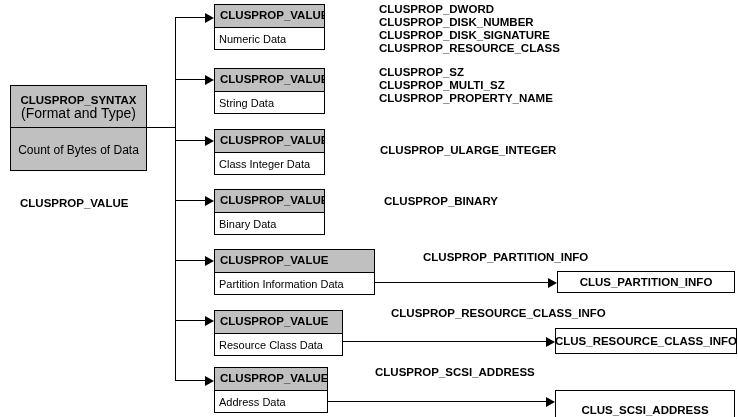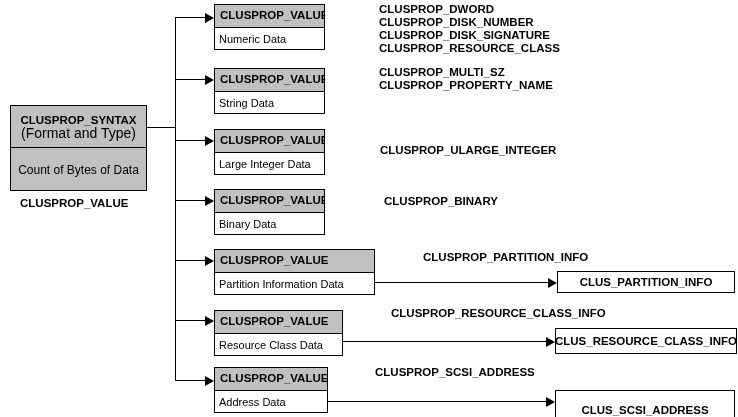--- a/index.html
+++ b/index.html
@@ -6,21 +6,21 @@
   .stage{
     position:relative;width:738px;height:417px;background:#ffffff;
     font-family:"Liberation Sans","DejaVu Sans",sans-serif;
     color:#000;overflow:hidden;
   }
   
   .struct-box{
     position:absolute;box-sizing:border-box;border:1px solid #000;
     background:#c0c0c0;
   }
-  .syntax-box{left:10px;top:85px;width:137px;height:86px;margin-top:20px;}
+  .syntax-box{left:10px;top:85px;width:137px;height:86px;}
   .syntax-top{
     box-sizing:border-box;height:42px;border-bottom:1px solid #000;
     display:flex;flex-direction:column;justify-content:center;align-items:center;
   }
   .syntax-title{font-weight:bold;font-size:11.5px;line-height:14px;}
   .syntax-sub{font-size:14px;line-height:13px;text-align:right;}
   .syntax-bottom{
     height:43px;display:flex;align-items:center;justify-content:center;
     font-size:12px;
   }
@@ -95,21 +95,21 @@
   <div class="value-box" style="top:4px;width:111px;">
     <div class="value-header">CLUSPROP_VALUE</div>
     <div class="value-body">Numeric Data</div>
   </div>
   <div class="value-box" style="top:68px;width:111px;">
     <div class="value-header">CLUSPROP_VALUE</div>
     <div class="value-body">String Data</div>
   </div>
   <div class="value-box" style="top:129px;width:111px;">
     <div class="value-header">CLUSPROP_VALUE</div>
-    <div class="value-body">Large Integer Data</div>
+    <div class="value-body">Class Integer Data</div>
   </div>
   <div class="value-box" style="top:189px;width:111px;">
     <div class="value-header">CLUSPROP_VALUE</div>
     <div class="value-body">Binary Data</div>
   </div>
   <div class="value-box" style="top:249px;width:161px;">
     <div class="value-header">CLUSPROP_VALUE</div>
     <div class="value-body">Partition Information Data</div>
   </div>
   <div class="value-box" style="top:310px;width:129px;">
@@ -121,20 +121,21 @@
     <div class="value-body">Address Data</div>
   </div>
 
   <div class="type-group" style="left:340px;top:3px;">
     <div>CLUSPROP_DWORD</div>
     <div>CLUSPROP_DISK_NUMBER</div>
     <div>CLUSPROP_DISK_SIGNATURE</div>
     <div>CLUSPROP_RESOURCE_CLASS</div>
   </div>
   <div class="type-group" style="left:340px;top:66px;">
+    <div>CLUSPROP_SZ</div>
     <div>CLUSPROP_MULTI_SZ</div>
     <div>CLUSPROP_PROPERTY_NAME</div>
   </div>
   <div class="type-group" style="left:341px;top:144px;">
     <div>CLUSPROP_ULARGE_INTEGER</div>
   </div>
   <div class="type-group" style="left:345px;top:195px;">
     <div>CLUSPROP_BINARY</div>
   </div>
   <div class="type-group" style="left:384px;top:251px;">

